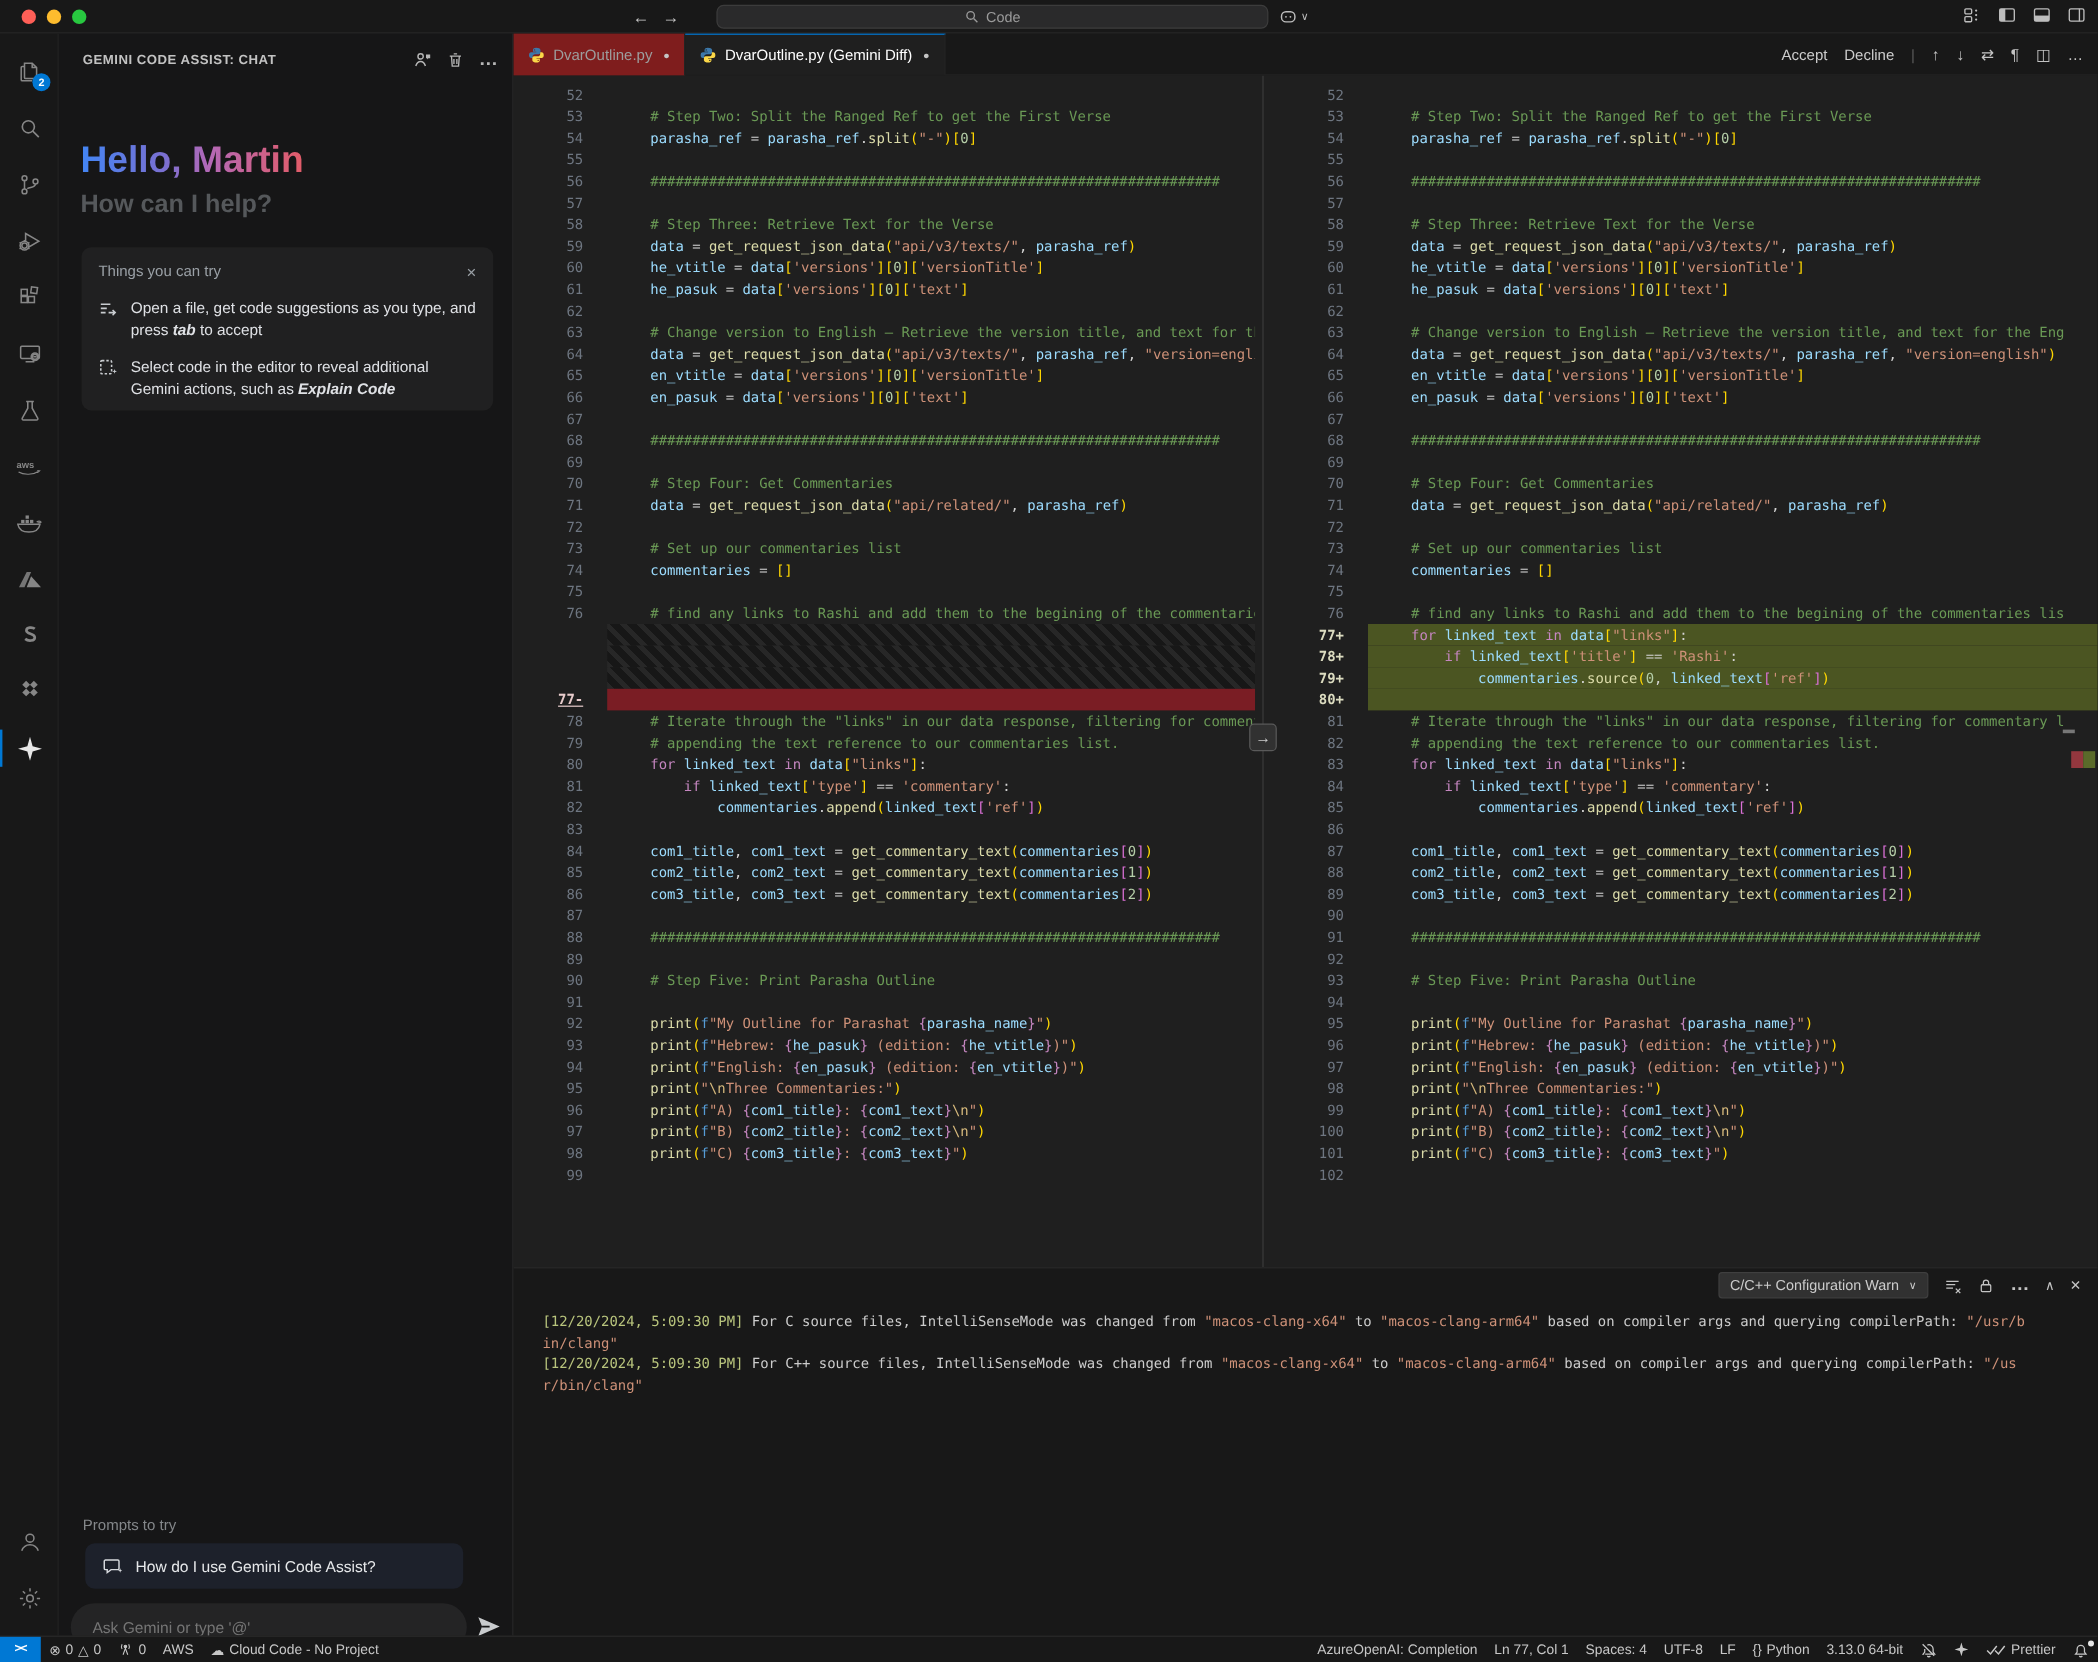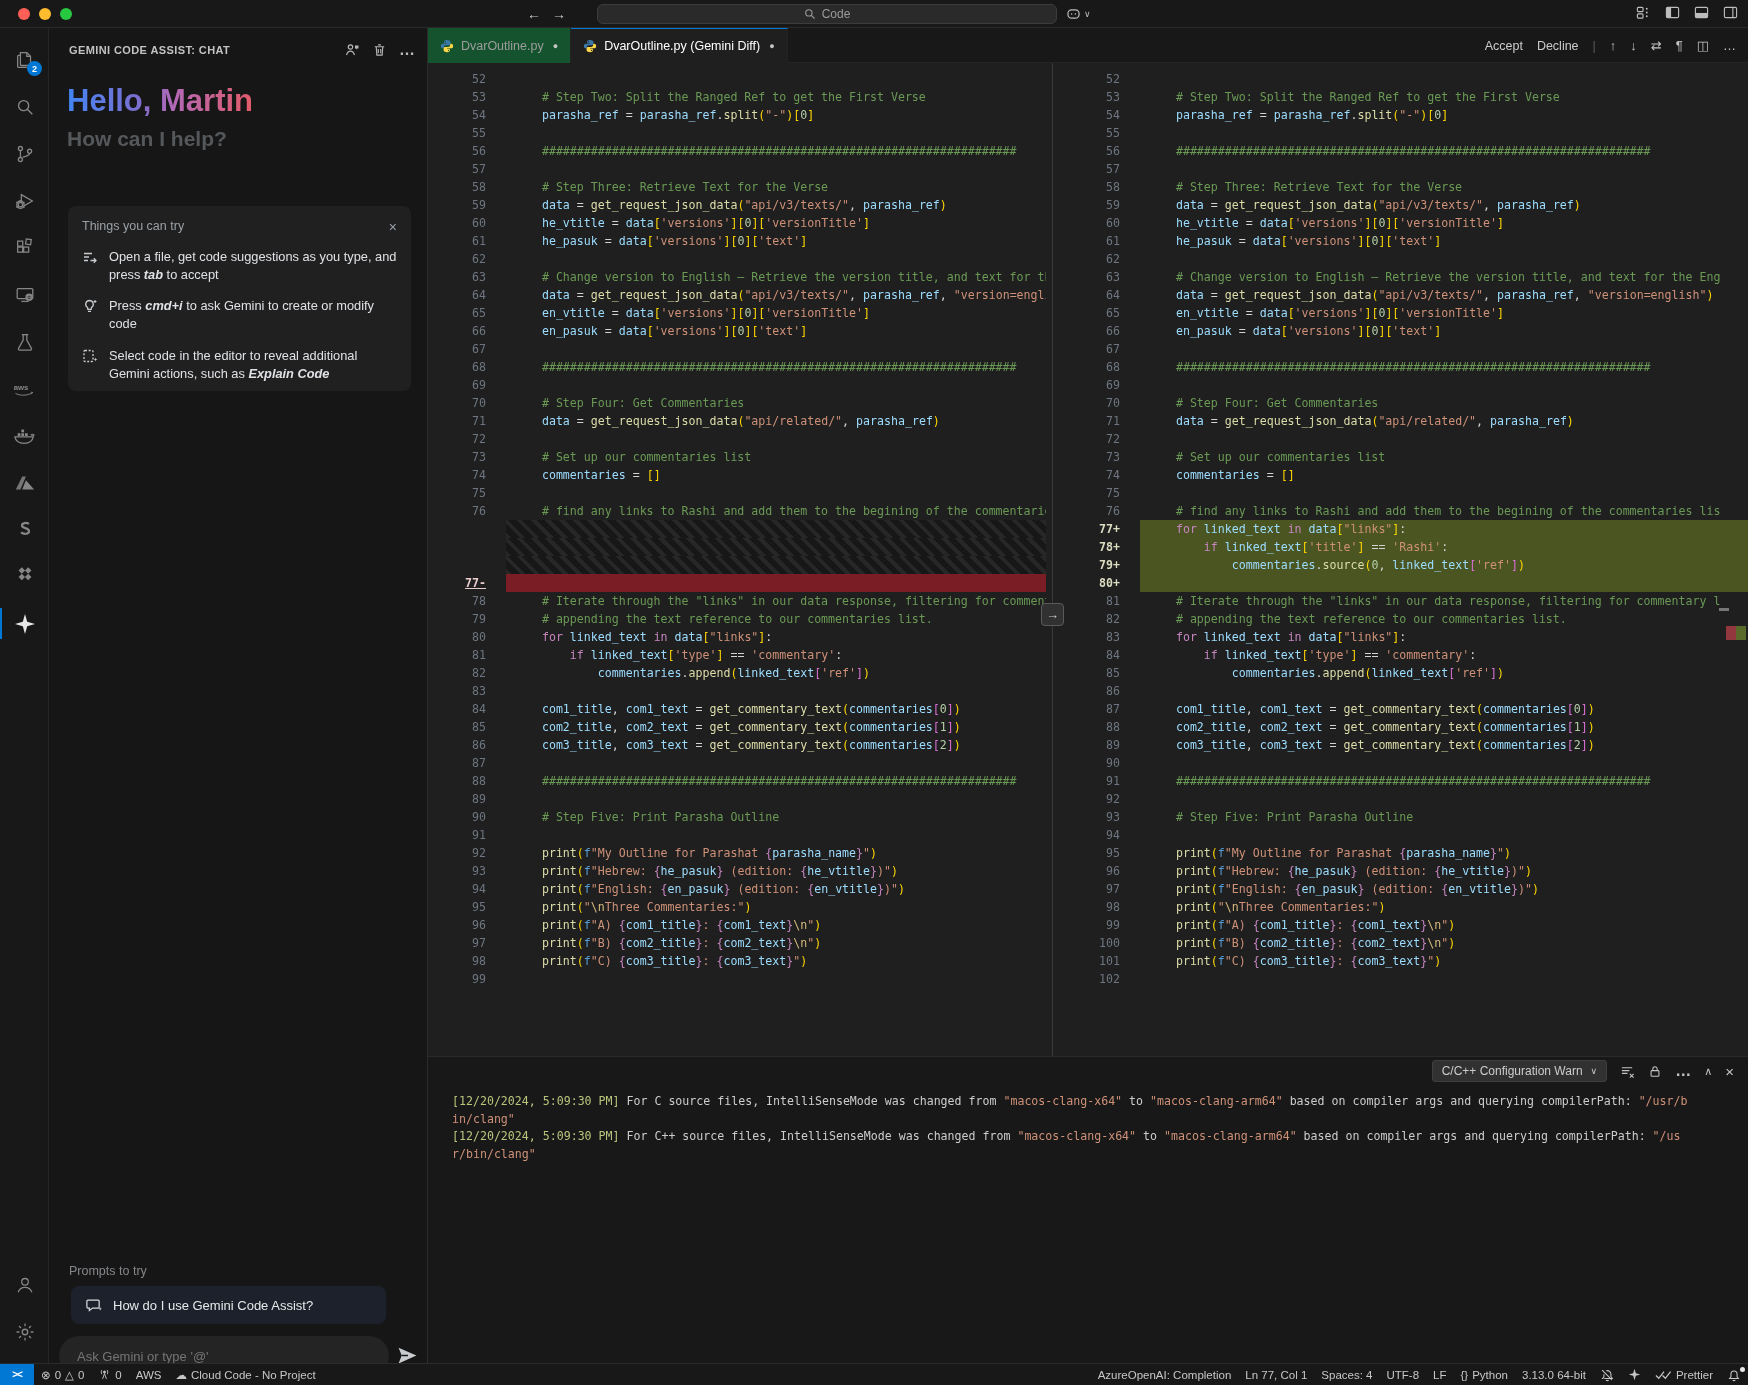--- a/index.html
+++ b/index.html
@@ -20,21 +20,21 @@
   .act-item.active{color:#e7e7e7;}
   .act-item.active::before{content:"";position:absolute;left:0;top:8px;bottom:8px;width:2px;background:#0078d4;}
   .badge{position:absolute;right:7px;bottom:7px;background:#0078d4;color:#fff;font-size:9px;min-width:15px;height:15px;
     border-radius:8px;display:flex;align-items:center;justify-content:center;font-weight:bold;}
   #act-bottom{position:absolute;left:0;bottom:8px;width:49px;}
   
   #sidepanel{position:absolute;left:49px;top:28px;width:379px;height:1335px;background:#161617;border-right:1px solid #2b2b2b;}
   #sp-header{position:absolute;left:20px;right:12px;top:12px;height:20px;display:flex;align-items:center;color:#bfbfbf;}
   #sp-title{font-size:11px;font-weight:bold;letter-spacing:.4px;color:#c2c2c2;flex:1;}
   .sp-hicon{color:#b6b6b6;margin-left:12px;}
-  #greet{position:absolute;left:18px;top:54px;}
+  #greet{position:absolute;left:18px;top:86px;}
   #greet-hello{font-size:31px;font-weight:700;
     background:linear-gradient(90deg,#4285f4 0%,#7b6fd0 38%,#b468b6 58%,#e25c68 100%);
     -webkit-background-clip:text;background-clip:text;color:transparent;line-height:38px;}
   #greet-sub{font-size:21px;font-weight:700;color:#55585b;line-height:38px;}
   #tips-card{position:absolute;left:19px;top:178px;width:343px;background:#202021;border-radius:8px;padding:13px 14px 8px 14px;}
   #tips-title-row{display:flex;}
   #tips-title{font-size:12.5px;color:#9aa0a6;flex:1;}
   #tips-close{color:#9aa0a6;font-size:14px;}
   .tip{display:flex;gap:11px;margin-top:13px;color:#dfe1e5;font-size:12.8px;line-height:1.42;}
   .tip .tip-icon{flex:none;color:#c8cbcf;margin-top:1px;}
@@ -43,21 +43,21 @@
   #prompt-chip{position:absolute;left:22px;top:1258px;width:315px;height:38px;background:#1d212b;border-radius:8px;
     display:flex;align-items:center;gap:11px;padding:0 14px;color:#e6e8ea;font-size:13px;}
   #gem-input{position:absolute;left:10px;top:1308px;width:330px;height:40px;background:#242425;border-radius:20px;
     display:flex;align-items:center;padding:0 16px;}
   #gem-input input{background:transparent;border:none;outline:none;color:#9a9da0;font-size:13px;width:100%;
     font-family:"Liberation Sans",sans-serif;}
   #send-btn{position:absolute;left:348px;top:1318px;color:#c9ccce;}
   
   #tabbar{position:absolute;left:428px;top:28px;width:1320px;height:35px;background:#181818;border-bottom:1px solid #252525;display:flex;}
   .tab{height:35px;display:flex;align-items:center;gap:7px;padding:0 12px;font-size:12.5px;color:#9d9d9d;
-    background:#14532d;border-right:1px solid #232323;}
+    background:#7f1d1d;border-right:1px solid #232323;}
   .tab.active{background:#1f1f1f;color:#ffffff;border-top:1.5px solid #0078d4;border-bottom:1px solid #1f1f1f;}
   .tab .dirty{font-size:9px;margin-left:2px;color:#c5c5c5;}
   #tab-actions{position:absolute;right:12px;top:28px;height:35px;display:flex;align-items:center;gap:14px;
     color:#cccccc;font-size:12.5px;}
   #tab-actions .sep{color:#5a5a5a;}
   #tab-actions .ticon{font-size:13px;color:#c3c3c3;}
   #diff-area{position:absolute;left:428px;top:63px;width:1320px;height:993px;background:#1f1f1f;overflow:hidden;}
   .pane{position:absolute;top:0;height:993px;padding-top:7px;overflow:hidden;}
   #pane-left{left:0;width:618px;}
   #pane-right{left:634px;width:1083px;}
@@ -299,29 +299,20 @@
           <span class="tip-icon">
             <svg width="16" height="16" viewBox="0 0 16 16" fill="none" stroke="currentColor" stroke-width="1.3">
               <path d="M2 4.5h8M2 8h5M2 11.5h4"></path>
               <path d="M8.5 11.5h5.5m-2.2-2.2l2.2 2.2-2.2 2.2"></path>
             </svg>
           </span>
           <span><span>Open a file, get code suggestions as you type, and press </span><b>tab</b><span> to accept</span></span>
         </div>
         <div class="tip">
           <span class="tip-icon">
-            <svg width="16" height="16" viewBox="0 0 16 16" fill="none" stroke="currentColor" stroke-width="1.3">
-              <path d="M7.5 2.5a3.8 3.8 0 00-2.3 6.8c.3.3.6.7.6 1.1v.9h3.4v-.9c0-.4.3-.8.6-1.1A3.8 3.8 0 007.5 2.5zM6 13.3h3"></path>
-              <path d="M13 2v3M11.5 3.5h3" stroke-width="1.1"></path>
-            </svg>
-          </span>
-          <span><span>Press </span><b>cmd+i</b><span> to ask Gemini to create or modify code</span></span>
-        </div>
-        <div class="tip">
-          <span class="tip-icon">
             <svg width="16" height="16" viewBox="0 0 16 16" fill="none" stroke="currentColor" stroke-width="1.3" stroke-dasharray="2 1.6">
               <rect x="2" y="2.5" width="9" height="11" rx="1"></rect>
               <path d="M13.5 9.5l.5 1.5 1.5.5-1.5.5-.5 1.5-.5-1.5-1.5-.5 1.5-.5z" fill="currentColor" stroke="none" stroke-dasharray="none"></path>
             </svg>
           </span>
           <span><span>Select code in the editor to reveal additional Gemini actions, such as </span><b>Explain Code</b></span>
         </div>
       </div>
   </div>
   <div id="prompts-label">Prompts to try</div>

